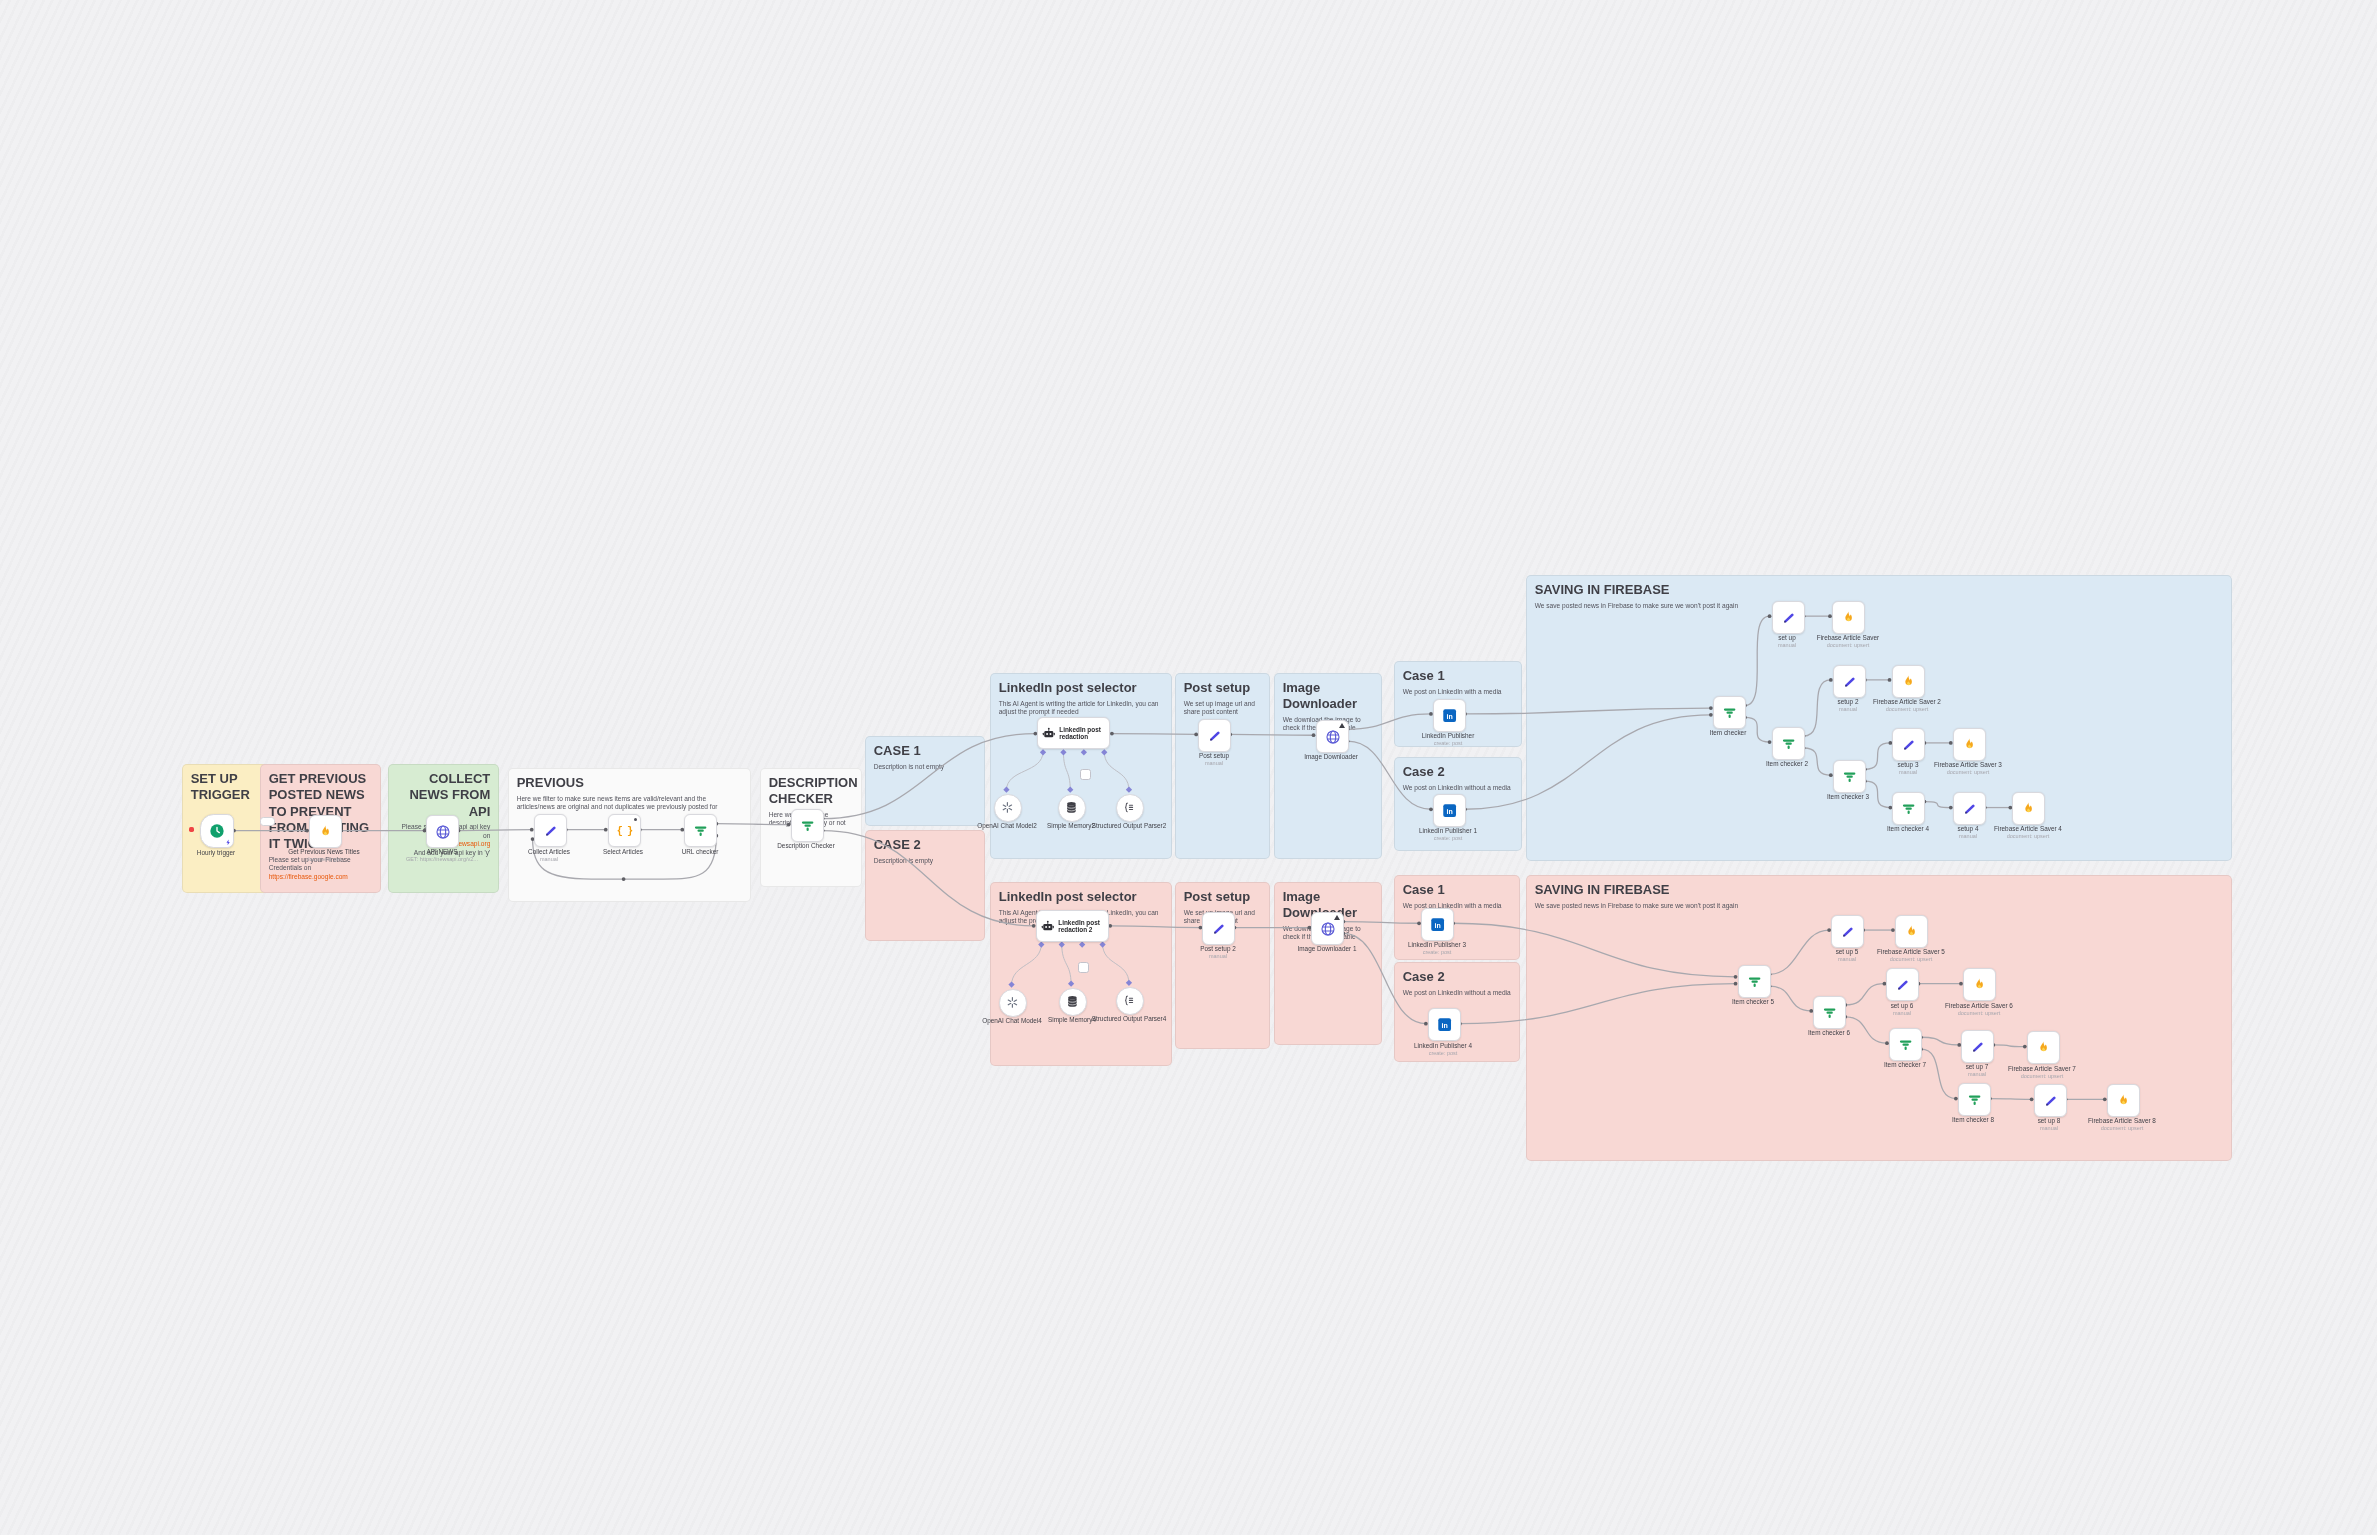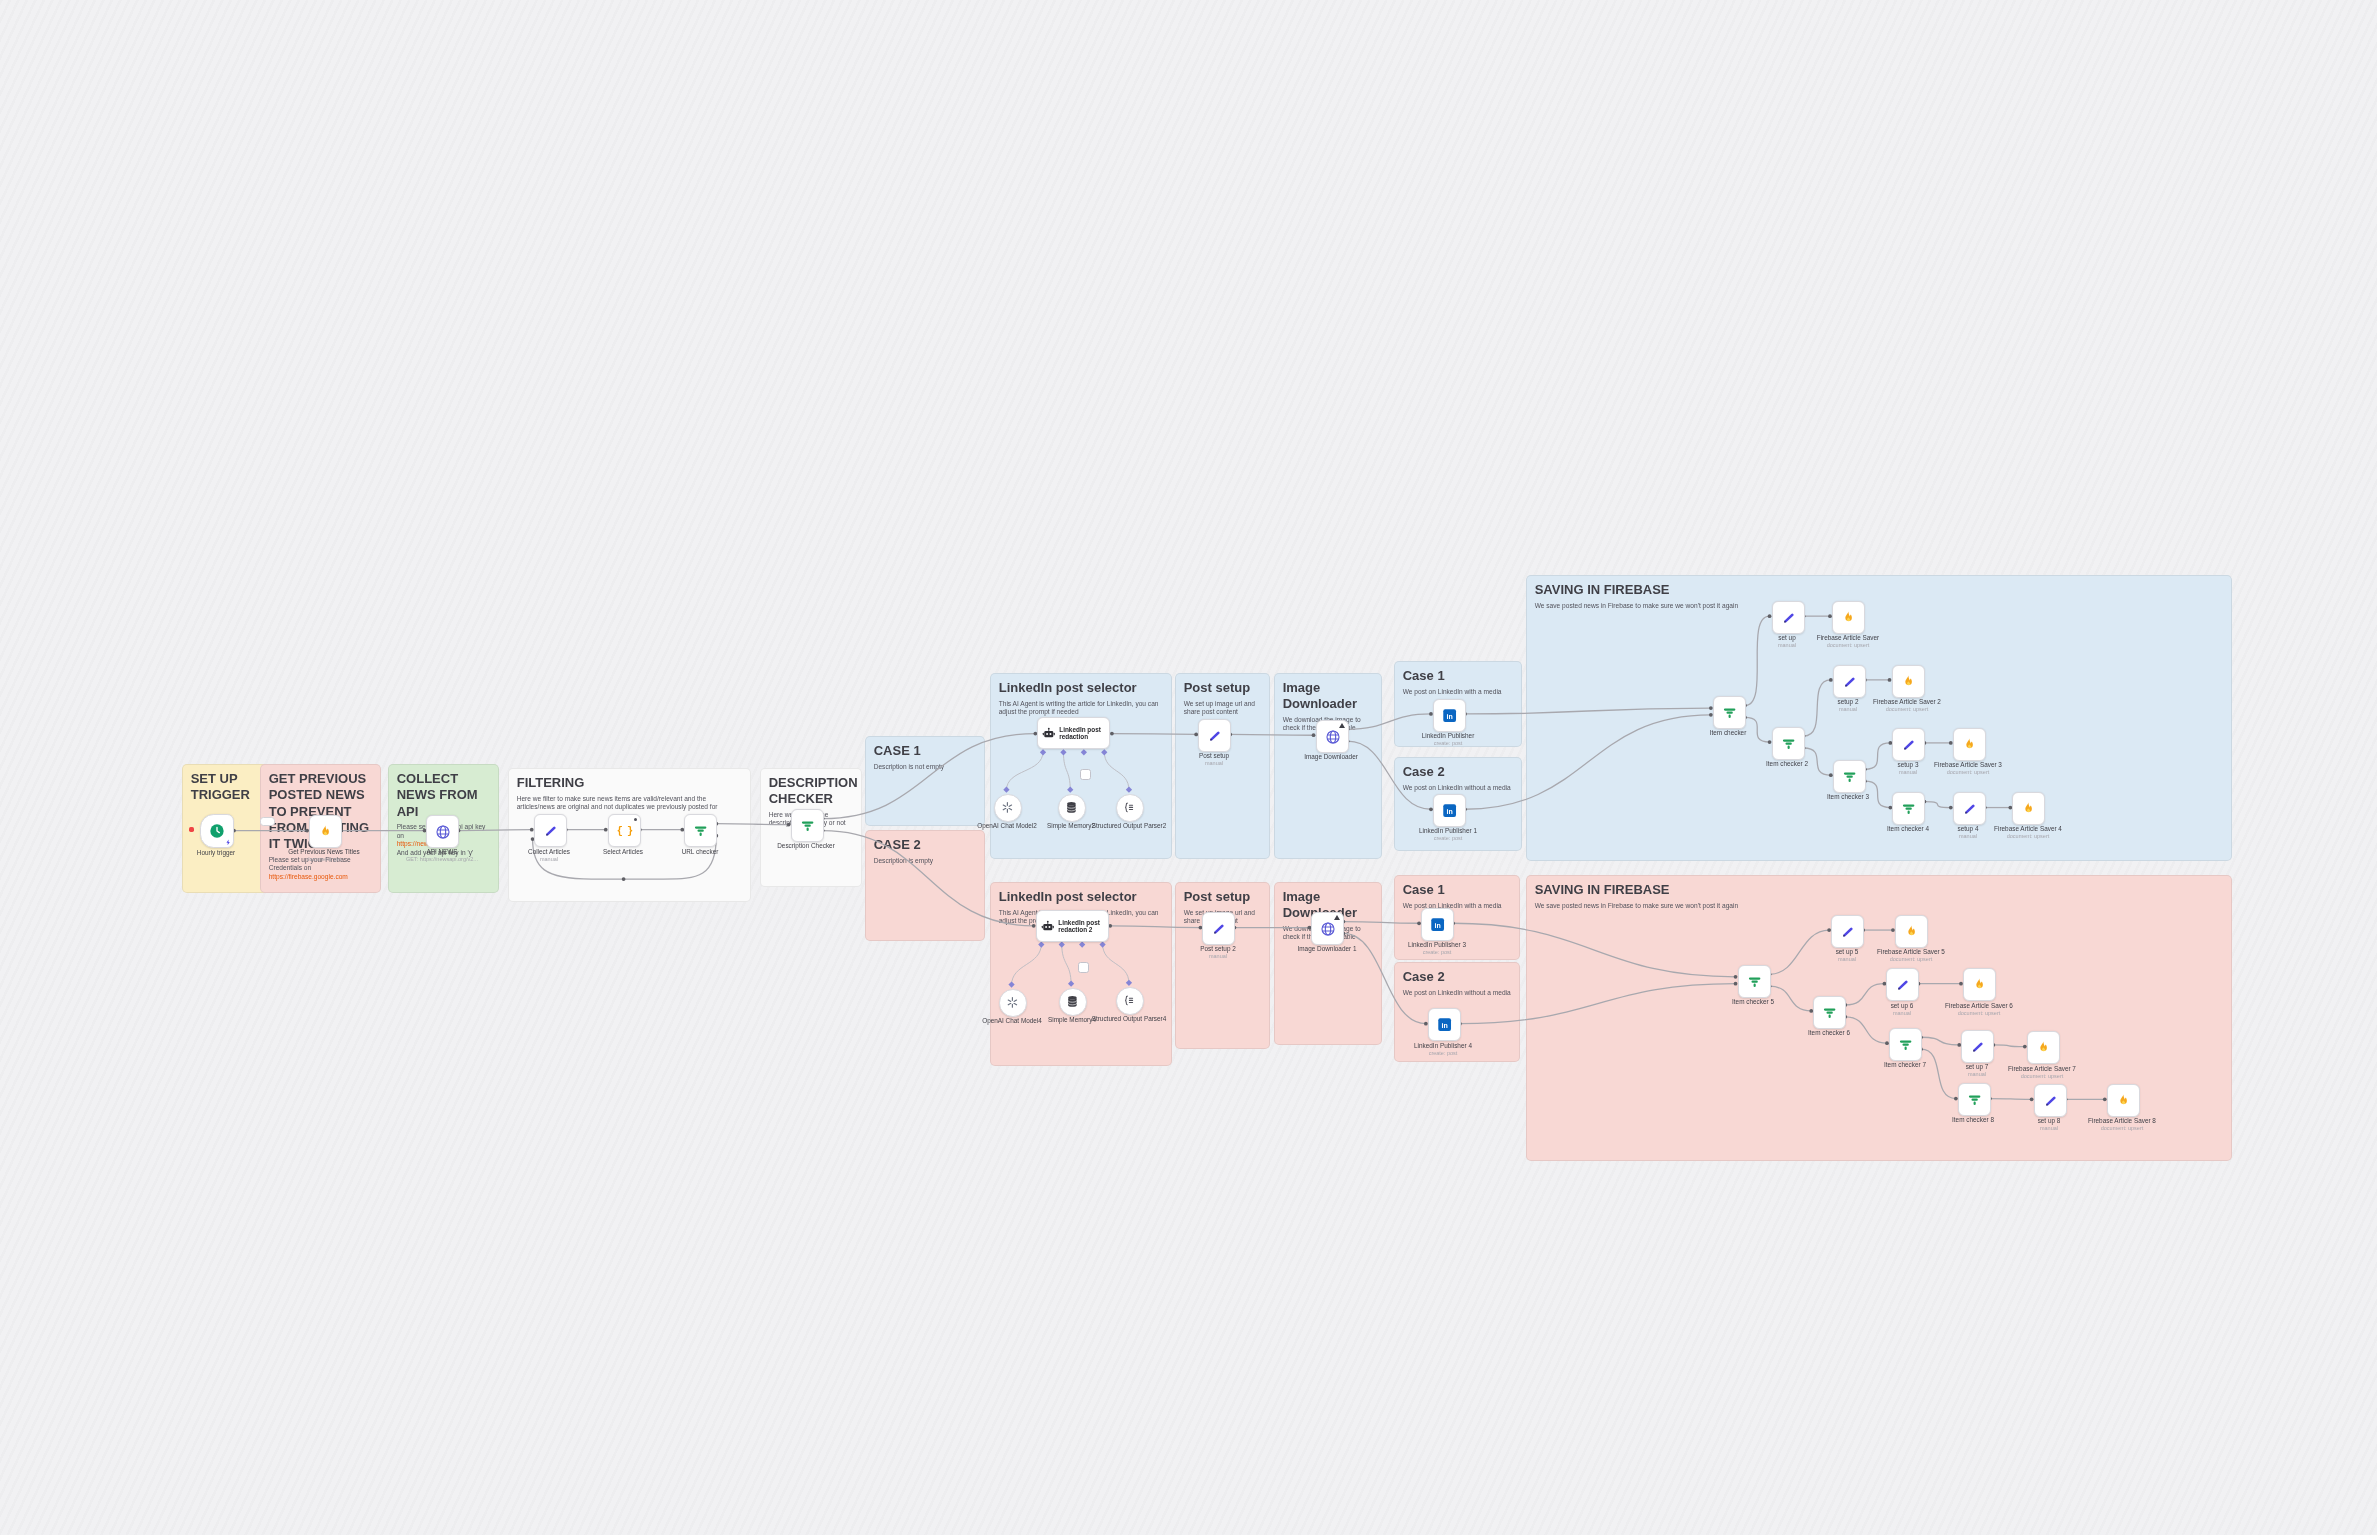--- a/index.html
+++ b/index.html
@@ -198,30 +198,30 @@
         <span class="shead">SET UP TRIGGER</span>
         <div class="sbody"></div>
       </div>
       <div class="sticky" style="left: 260px; top: 764px; width: 121px; height: 129px; background: rgb(248, 216, 212);">
         <span class="shead">GET PREVIOUS POSTED NEWS TO PREVENT FROM POSTING IT TWICE</span>
         <div class="sbody">
           <span class="sline">Please set up your Firebase Credentials on</span>
           <span class="sline slink">https://firebase.google.com</span>
         </div>
       </div>
-      <div class="sticky" style="left: 388px; top: 764px; width: 111px; height: 129px; background: rgb(215, 236, 210);">
+      <div class="sticky" style="left: 388px; top: 764px; width: 111px; height: 129px; background: rgb(215, 236, 210); text-align: right;">
         <span class="shead">COLLECT NEWS FROM API</span>
         <div class="sbody">
           <span class="sline">Please set up newsapi api key on</span>
           <span class="sline slink">https://newsapi.org</span>
           <span class="sline">And add your api key in 'y'</span>
         </div>
       </div>
       <div class="sticky" style="left: 508px; top: 768px; width: 243px; height: 134px; background: rgb(250, 250, 250);">
-        <span class="shead">FILTERING</span>
+        <span class="shead">PREVIOUS</span>
         <div class="sbody">
           <span class="sline">Here we filter to make sure news items are valid/relevant and the articles/news are original and not duplicates we previously posted for</span>
         </div>
       </div>
       <div class="sticky" style="left: 760px; top: 768px; width: 102px; height: 119px; background: rgb(250, 250, 250);">
         <span class="shead">DESCRIPTION CHECKER</span>
         <div class="sbody">
           <span class="sline">Here we check if the description is empty or not</span>
         </div>
       </div>

